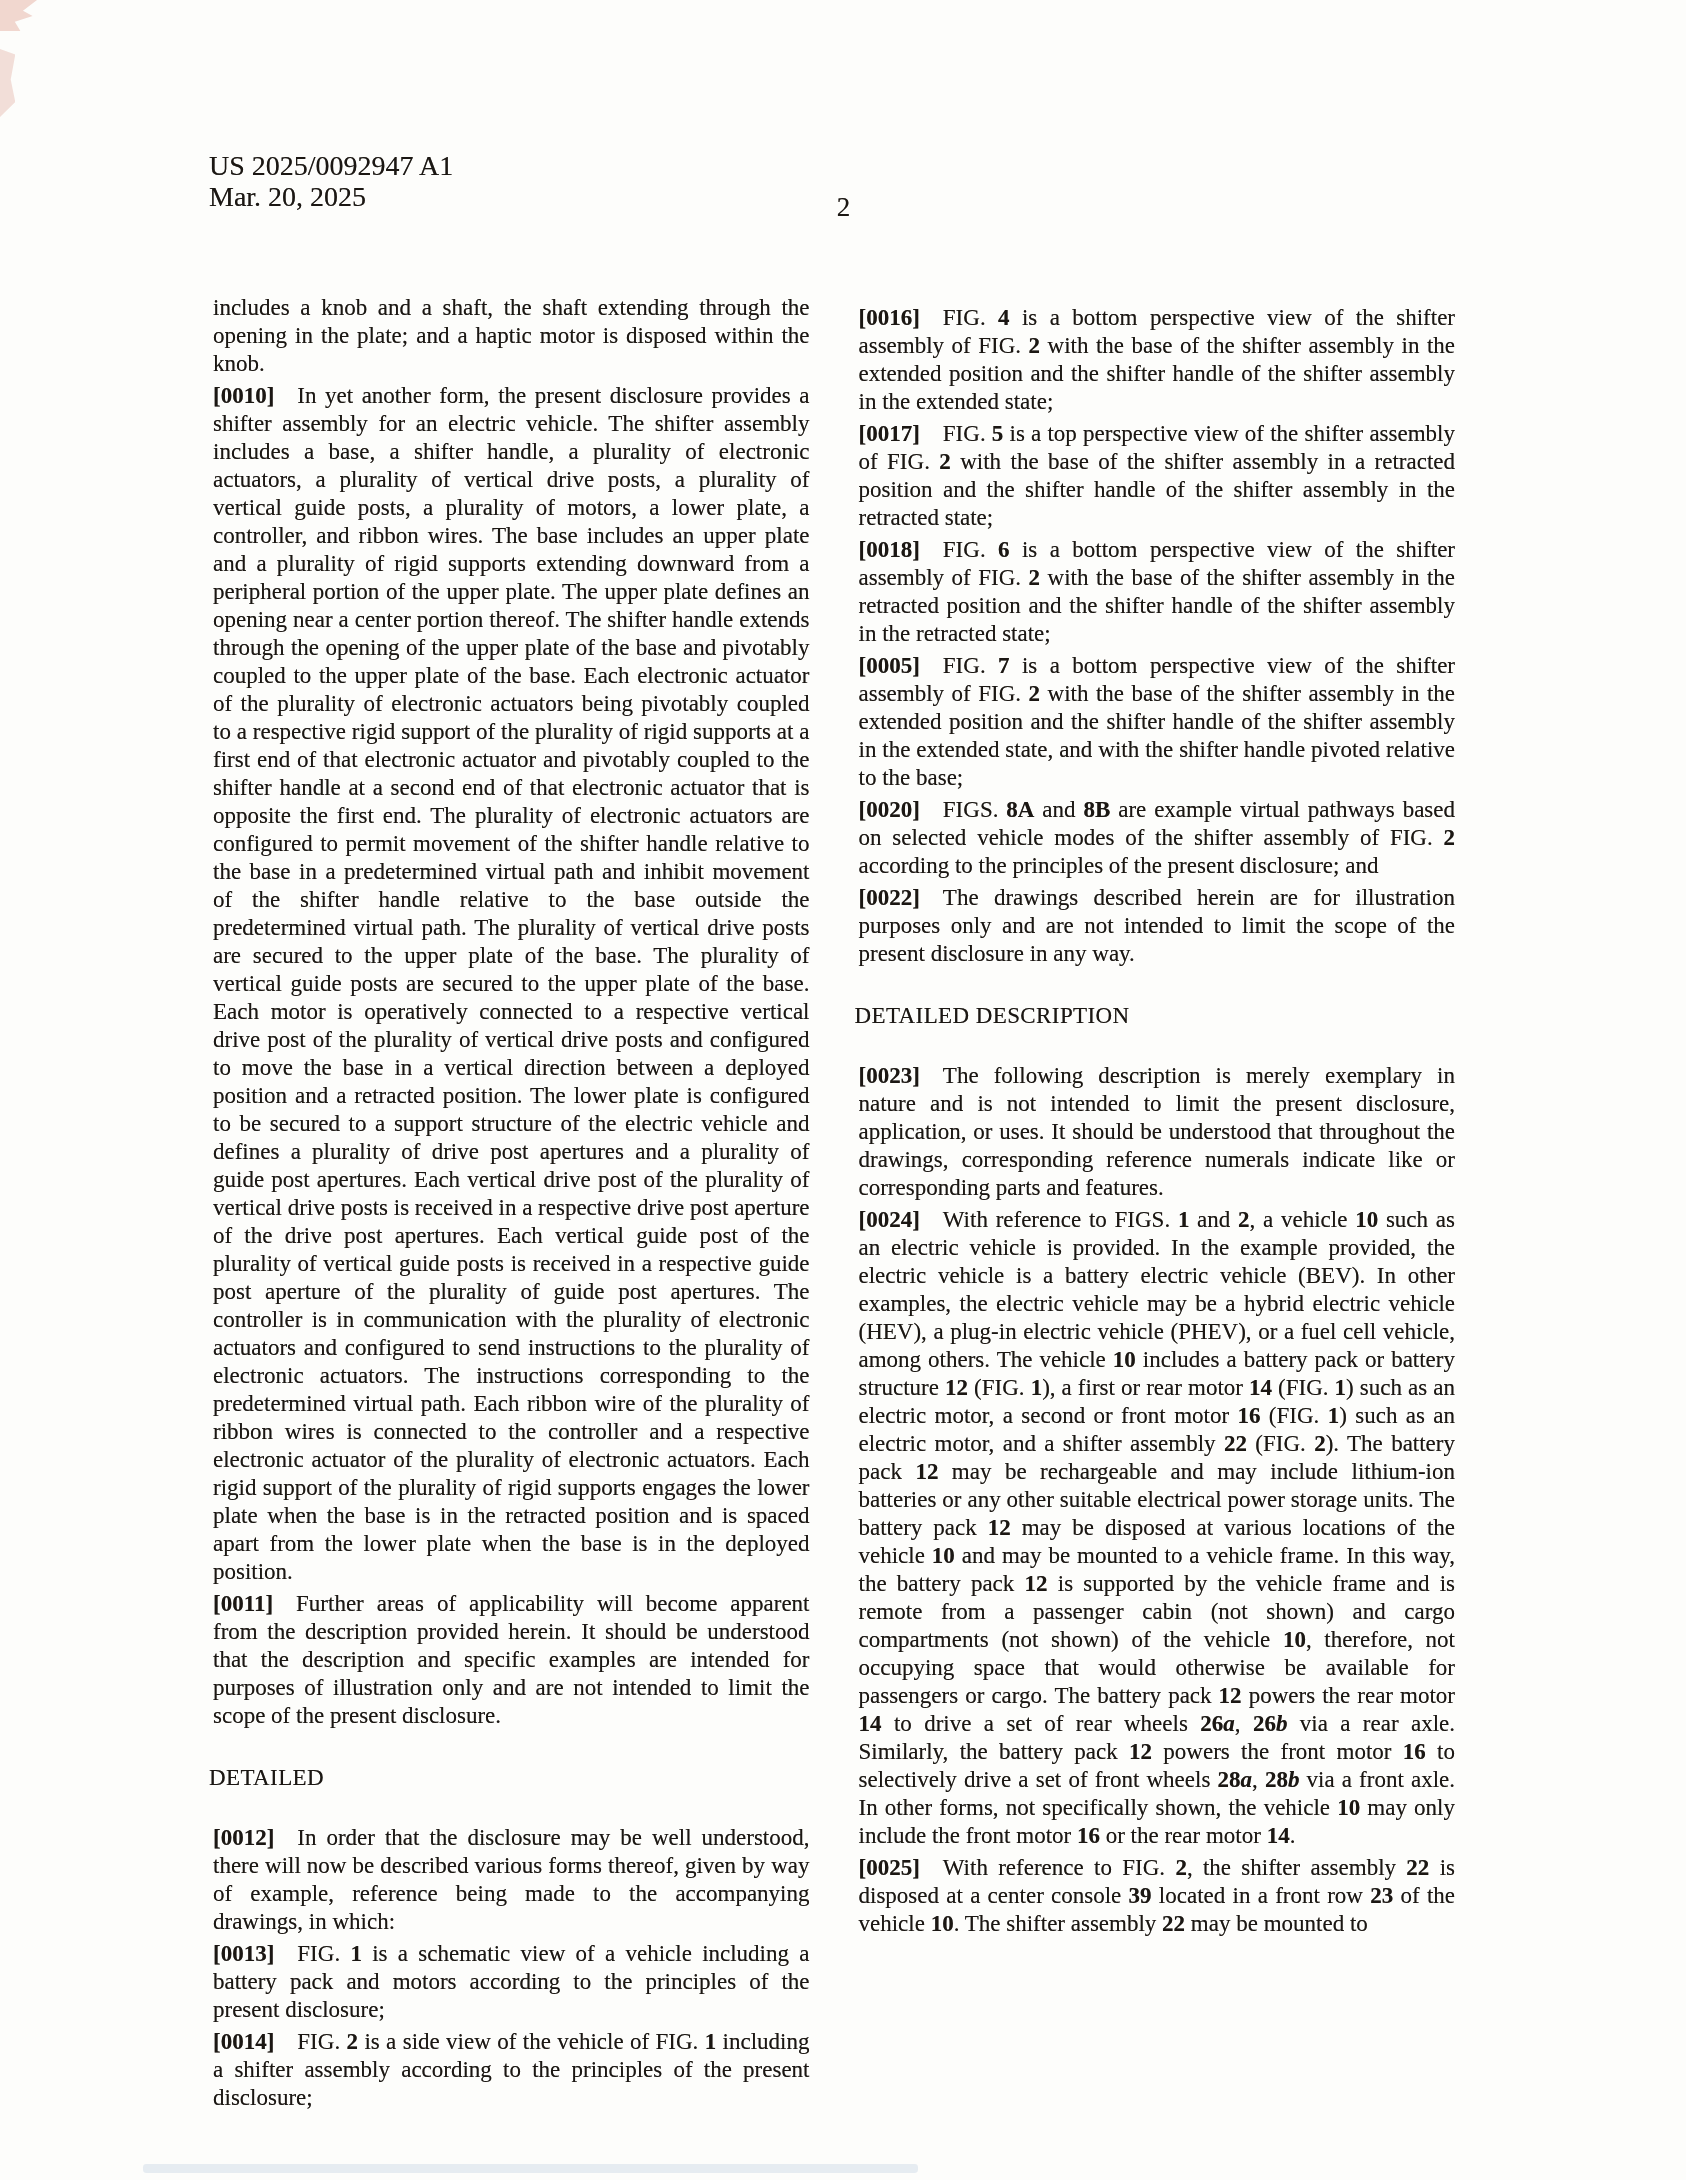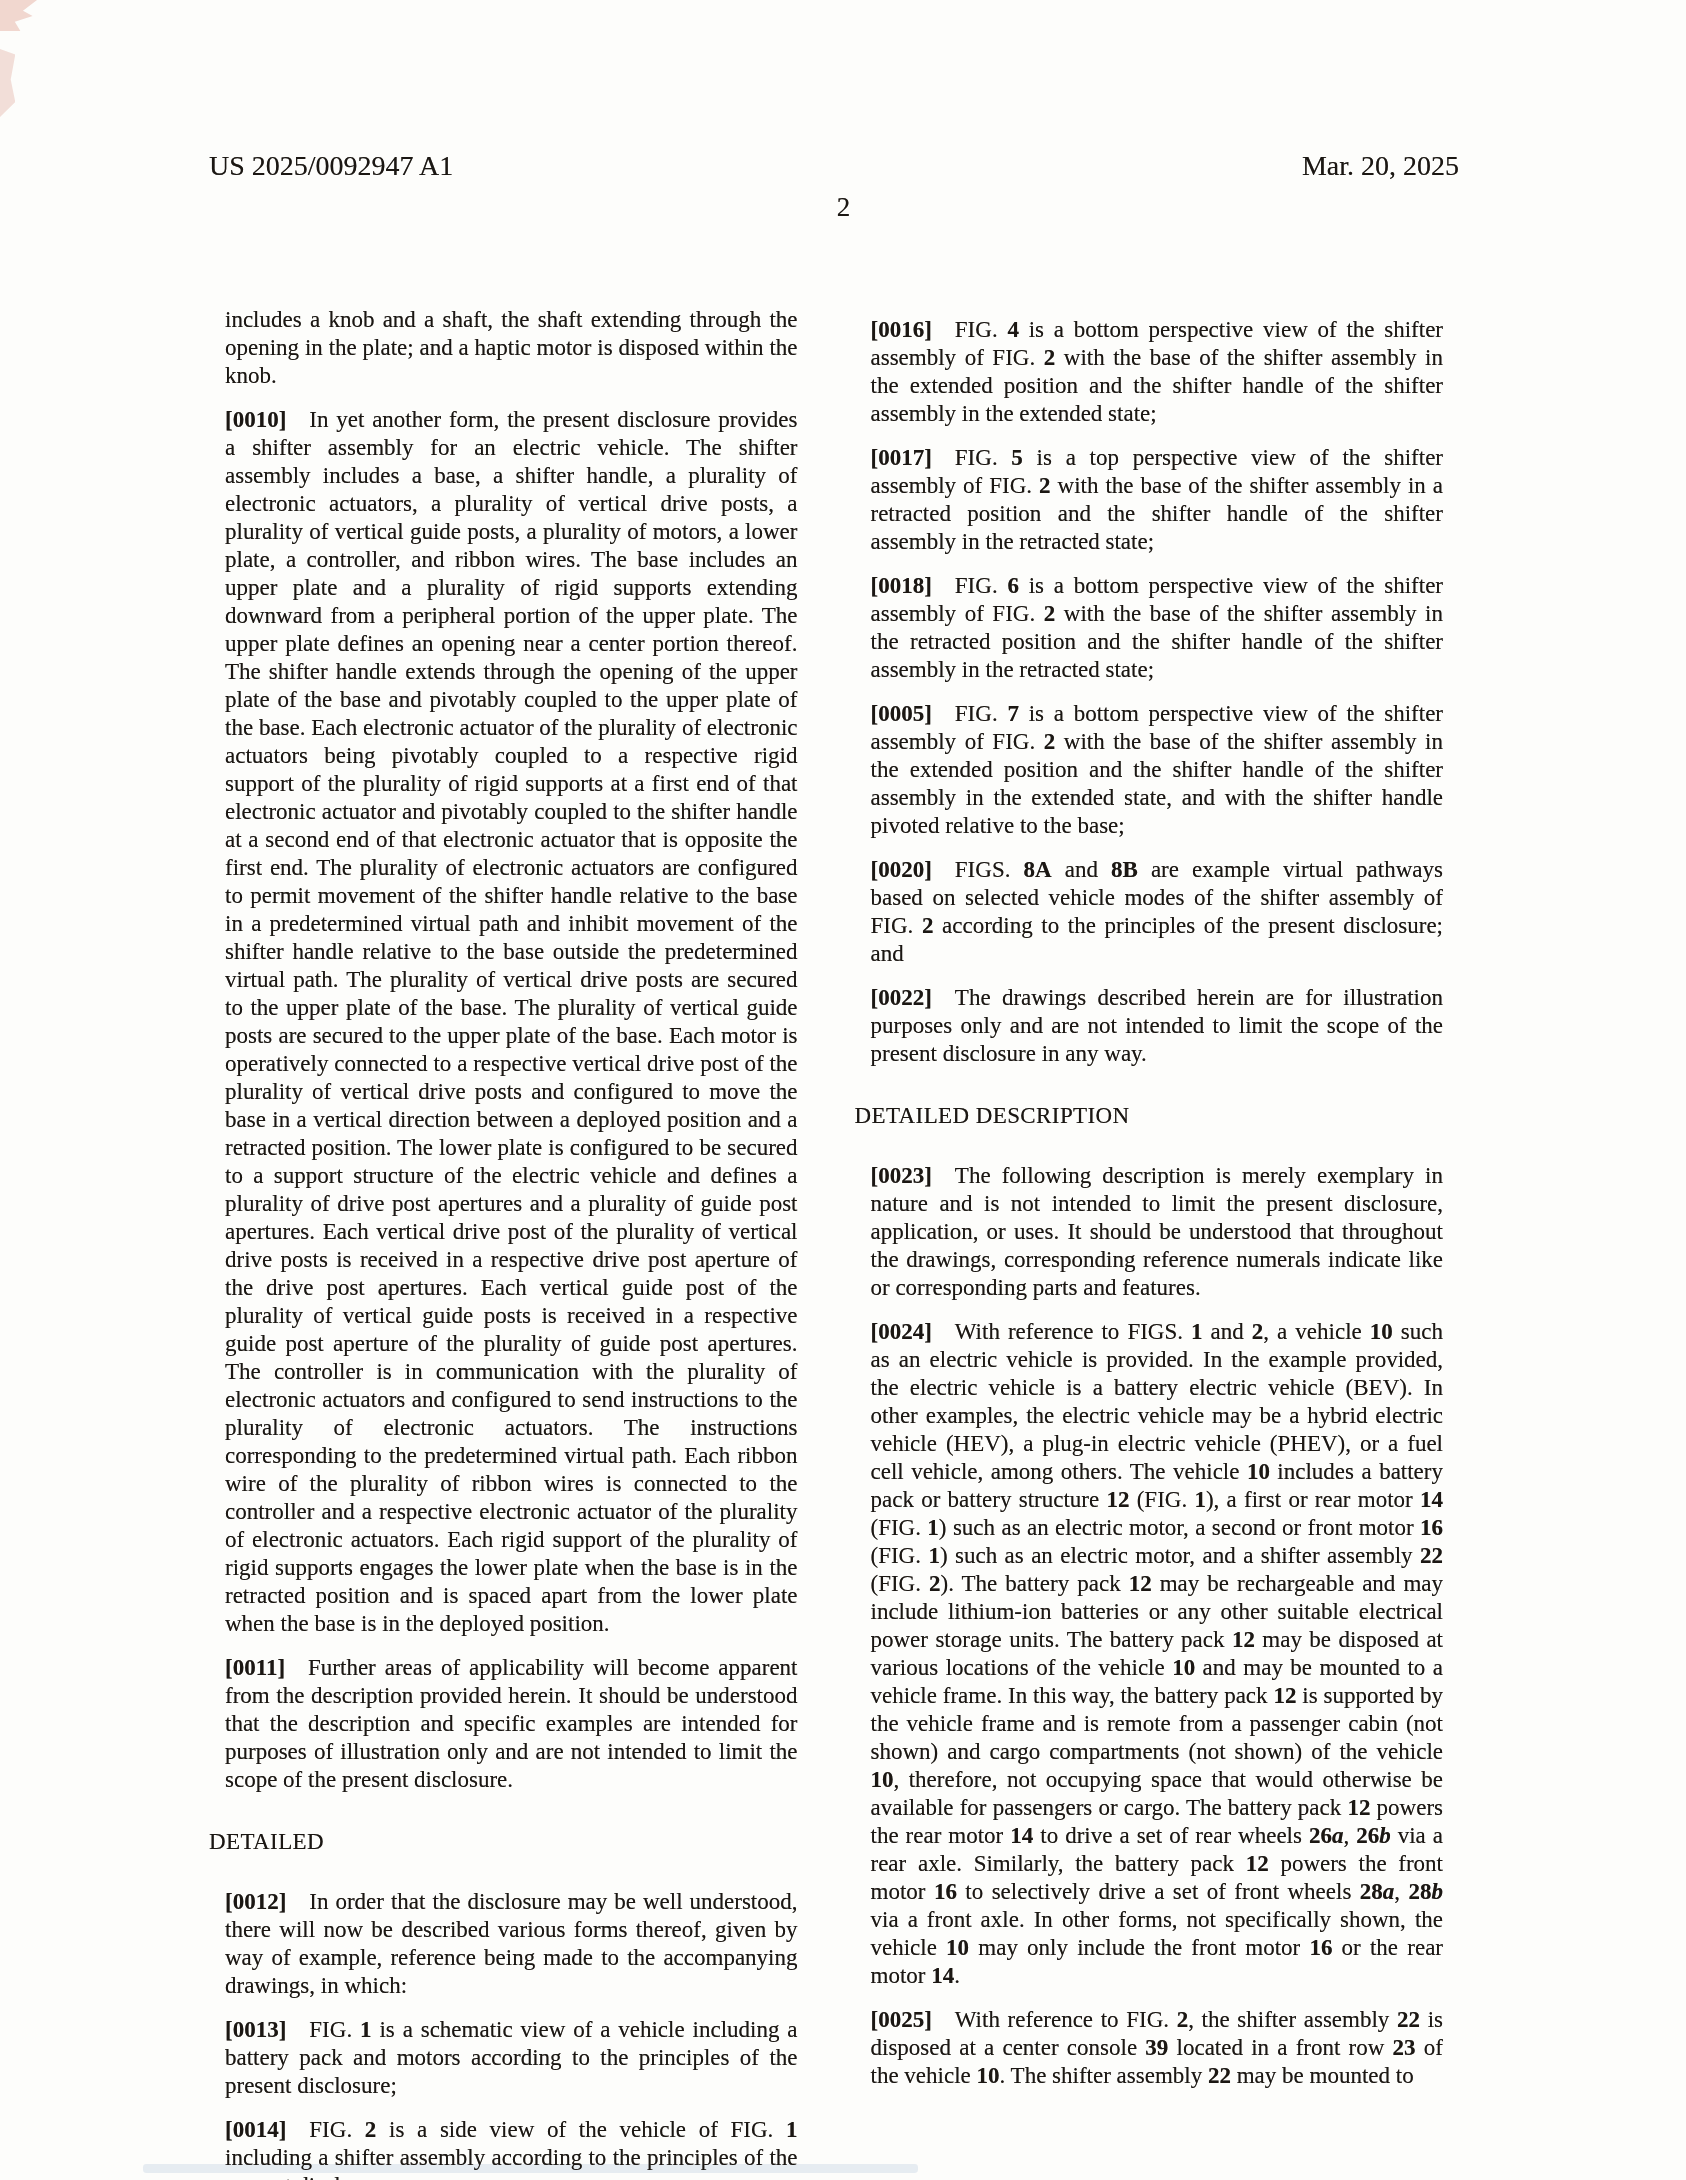--- a/index.html
+++ b/index.html
@@ -33,20 +33,21 @@
 
   .header {
     position: absolute;
     left: 209px;
     top: 150px;
     width: 1250px;
     display: flex;
     justify-content: space-between;
     font-size: 28px;
     line-height: 31px;
+    flex-direction: column;
   }
   .pageno {
     position: absolute;
     left: 0;
     top: 193px;
     width: 100%;
     text-align: center;
     font-size: 27px;
     line-height: 29px;
   }
@@ -59,21 +60,21 @@
     display: flex;
     gap: 41px;
   }
   .col {
     width: 605px;
     font-size: 23px;
     line-height: 28px;
     text-align: justify;
   }
   .col-right { margin-top: 10.2px; }
-  .col p { margin: 16px; padding: 0; }
+  .col p { margin: 4px; padding: 0; }
   .heading {
     margin: 34px 0 32px 0;
     font-size: 23px;
     font-weight: normal;
     text-align: left;
     letter-spacing: 0.4px;
   }
 </style>
 </head>
 <body>

